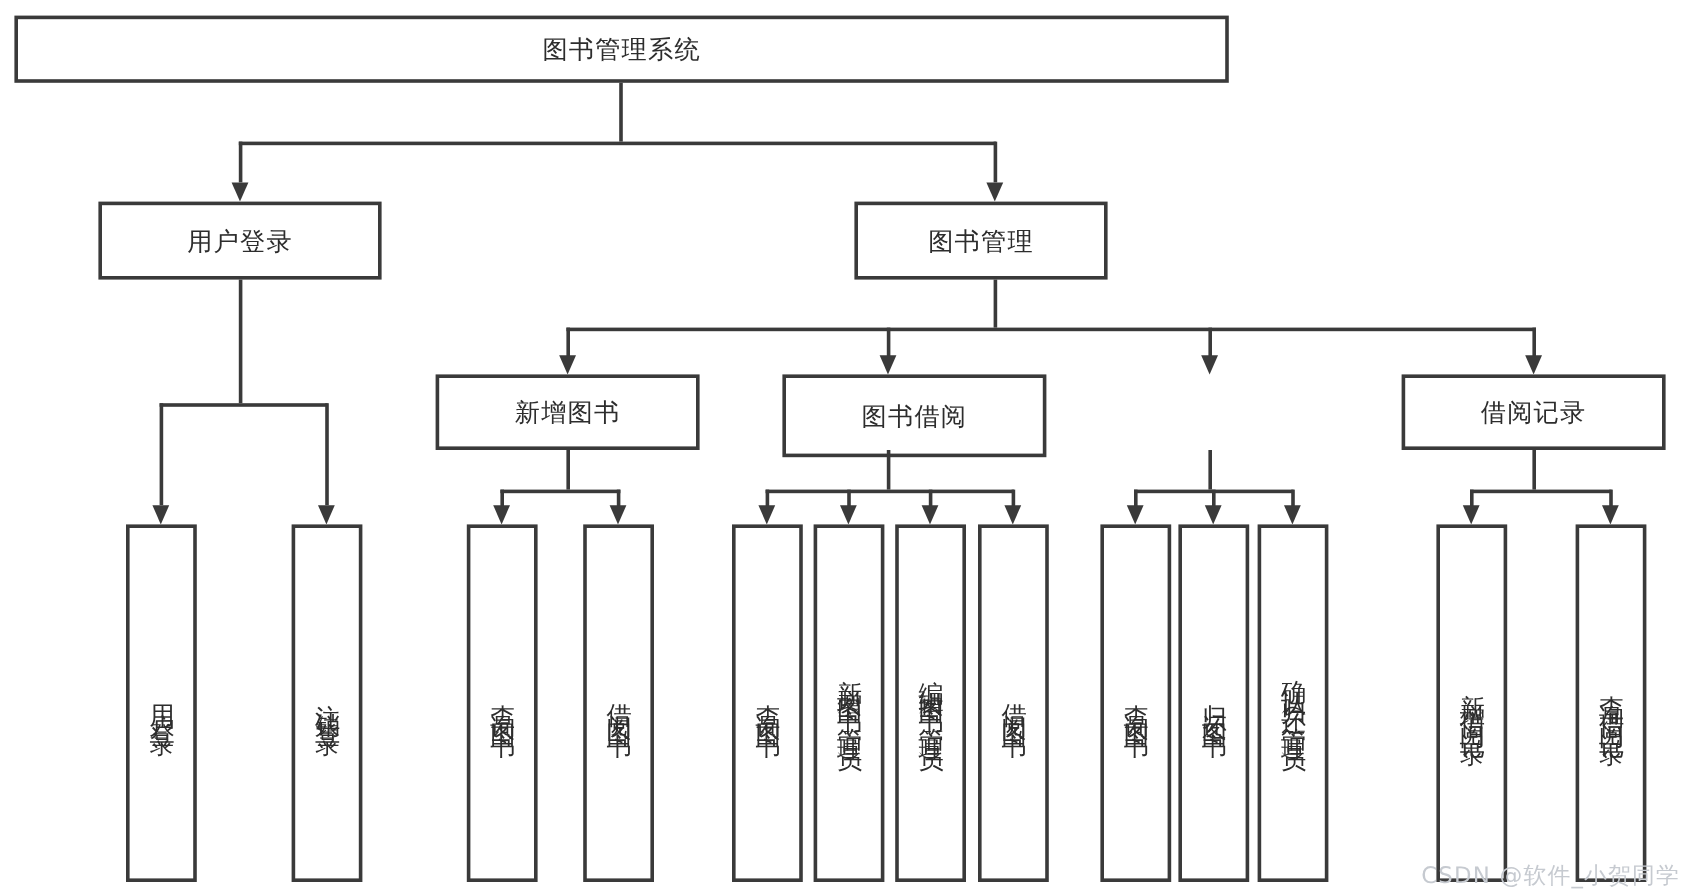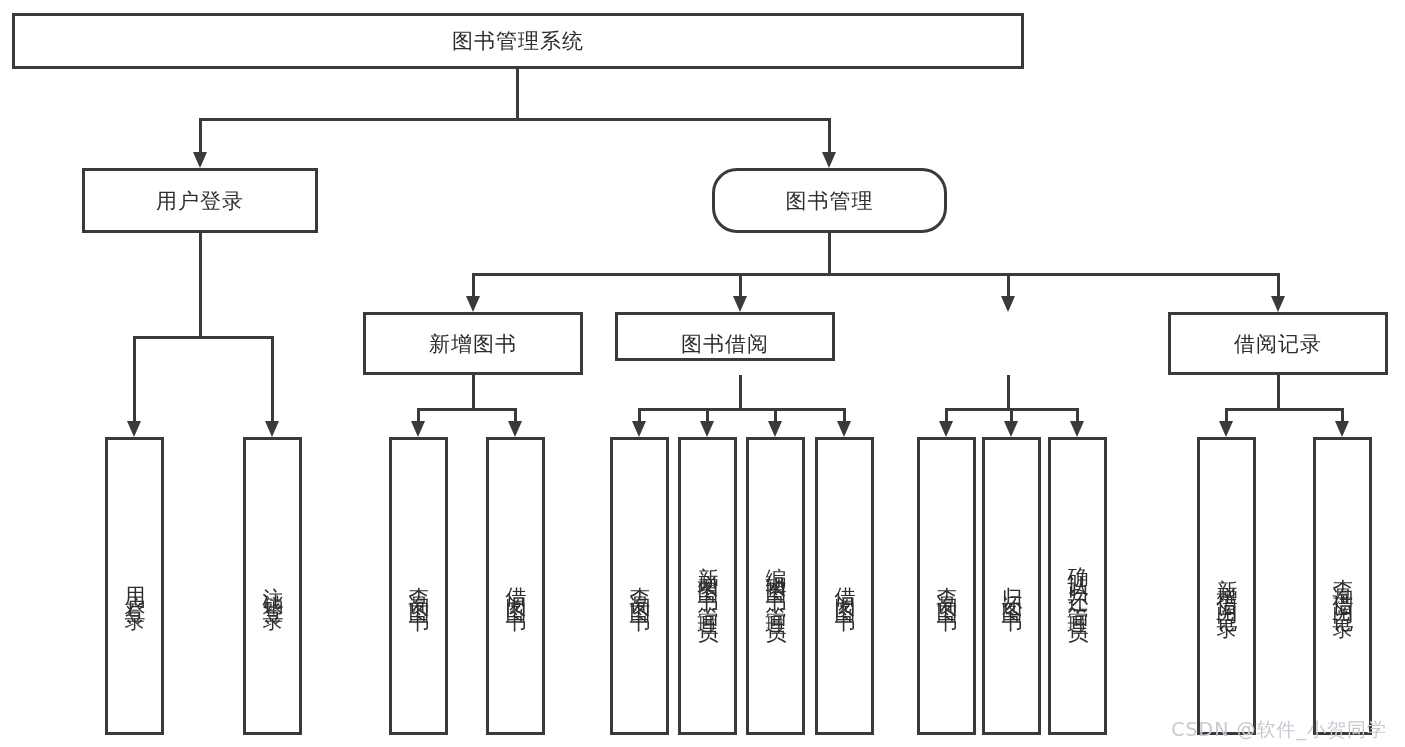--- a/index.html
+++ b/index.html
@@ -35,21 +35,21 @@
   }
   .vline{position:absolute;width:3px;background:var(--color-line);}
   .hline{position:absolute;height:3px;background:var(--color-line);}
   .arrow{
     position:absolute;width:0;height:0;
     border-left:7px solid transparent;
     border-right:7px solid transparent;
     border-top:16px solid var(--color-line);
   }
   .watermark{
-    position:absolute;top:717px;right:18px;
+    position:absolute;top:717px;right:5px;
     font-size:19px;letter-spacing:1px;
     color:var(--color-watermark);
     white-space:nowrap;z-index:10;
   }
 </style>
 </head>
 <body>
 
 <div class="canvas">
 
@@ -60,21 +60,21 @@
   <div class="vline" style="left:516px;top:69px;height:49px;"></div>
   <div class="hline" style="left:199px;top:118px;width:631px;"></div>
   <div class="vline" style="left:199px;top:118px;height:34px;"></div>
   <div class="arrow" style="left:193px;top:152px;"></div>
   <div class="vline" style="left:828px;top:118px;height:34px;"></div>
   <div class="arrow" style="left:822px;top:152px;"></div>
 
   <div class="box" style="left:82px;top:168px;width:236px;height:65px;">
     <span>用户登录</span>
   </div>
-  <div class="box" style="left:712px;top:168px;width:235px;height:65px;border-radius:25px;">
+  <div class="box" style="left:712px;top:168px;width:211px;height:65px;">
     <span>图书管理</span>
   </div>
 
   <div class="vline" style="left:199px;top:233px;height:103px;"></div>
   <div class="hline" style="left:133px;top:336px;width:140px;"></div>
   <div class="vline" style="left:133px;top:336px;height:85px;"></div>
   <div class="arrow" style="left:127px;top:421px;"></div>
   <div class="vline" style="left:271px;top:336px;height:85px;"></div>
   <div class="arrow" style="left:265px;top:421px;"></div>
 
@@ -85,21 +85,21 @@
   <div class="vline" style="left:739px;top:273px;height:24px;"></div>
   <div class="arrow" style="left:733px;top:296px;"></div>
   <div class="vline" style="left:1007px;top:273px;height:24px;"></div>
   <div class="arrow" style="left:1001px;top:296px;"></div>
   <div class="vline" style="left:1277px;top:273px;height:24px;"></div>
   <div class="arrow" style="left:1271px;top:296px;"></div>
 
   <div class="box" style="left:363px;top:312px;width:220px;height:63px;">
     <span>新增图书</span>
   </div>
-  <div class="box" style="left:615px;top:312px;width:220px;height:49px;align-items:flex-end;">
+  <div class="box" style="left:652px;top:312px;width:220px;height:69px;">
     <span>图书借阅</span>
   </div>
   <div class="box" style="left:1168px;top:312px;width:220px;height:63px;">
     <span>借阅记录</span>
   </div>
 
   <div class="vline" style="left:472px;top:375px;height:33px;"></div>
   <div class="hline" style="left:417px;top:408px;width:100px;"></div>
   <div class="vline" style="left:417px;top:408px;height:14px;"></div>
   <div class="arrow" style="left:411px;top:421px;"></div>

